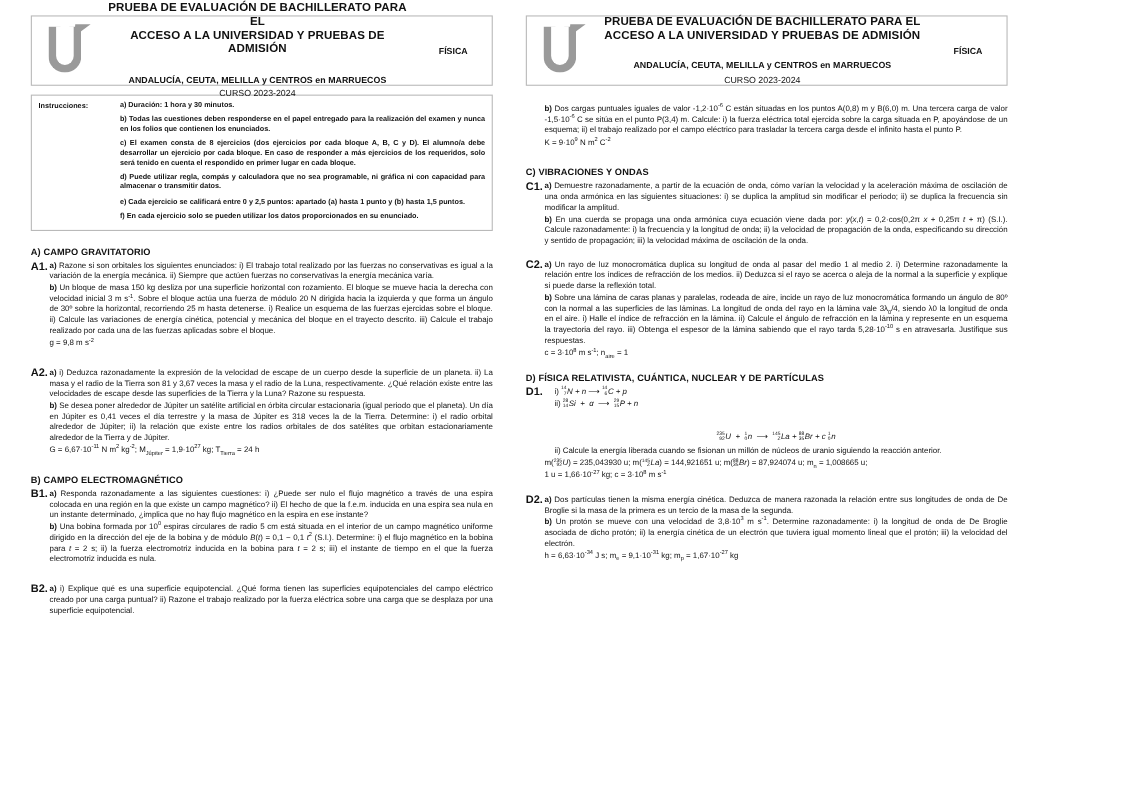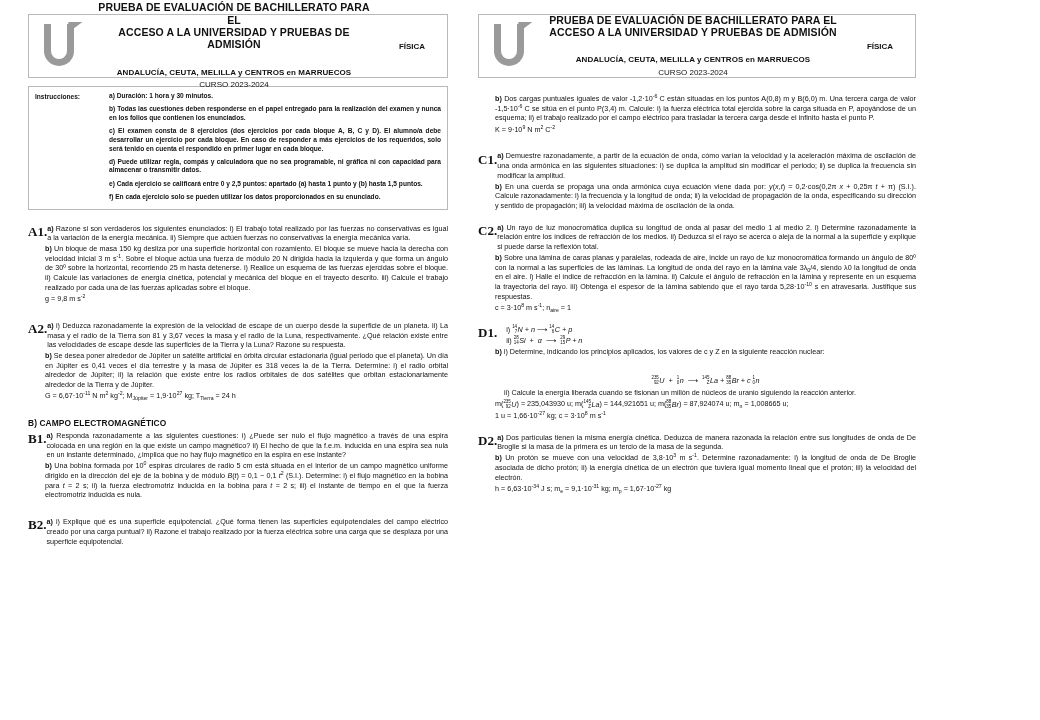--- a/index.html
+++ b/index.html
@@ -91,21 +91,21 @@
   .content{margin-top:14px;}
   .blk-title{
     font-size:8.4px;font-weight:bold;margin:0 0 3px 0;
     letter-spacing:.1px;
   }
   .spacer-lg{height:16px;}
   .spacer-md{height:11px;}
 
   .ex{display:flex;margin:0 0 0 0;}
   .ex-num{
-    flex:0 0 17px;font-size:13px;font-weight:bold;padding-top:.3px;font-family:Liberation Serif, serif;
+    flex:0 0 17px;font-size:10px;font-weight:bold;padding-top:.3px;
   }
   .ex-num.blank{visibility:hidden;}
   .ex-body{flex:1;}
   .para{
     font-size:7.2px;line-height:1.35;text-align:justify;
     margin:0 0 1px 0;
   }
   .para.nj{text-align:left;}
   .para b{font-weight:bold;}
   .para i{font-style:italic;}
@@ -152,25 +152,26 @@
           <p>b) Todas las cuestiones deben responderse en el papel entregado para la realización del examen y nunca en los folios que contienen los enunciados.</p>
           <p>c) El examen consta de 8 ejercicios (dos ejercicios por cada bloque A, B, C y D). El alumno/a debe desarrollar un ejercicio por cada bloque.  En caso de responder a más ejercicios de los requeridos, solo será tenido en cuenta el respondido en primer lugar en cada bloque.</p>
           <p>d) Puede utilizar regla, compás y calculadora que no sea programable, ni gráfica ni con capacidad para almacenar o transmitir datos.</p>
           <p>e) Cada ejercicio se calificará entre 0 y 2,5 puntos: apartado (a) hasta 1 punto y (b) hasta 1,5 puntos.</p>
           <p>f) En cada ejercicio solo se pueden utilizar los datos proporcionados en su enunciado.</p>
         </div>
       </div>
 
       <div class="content">
 
+        <div class="blk-title">A)  CAMPO GRAVITATORIO</div>
 
         <div class="ex">
           <div class="ex-num">A1.</div>
           <div class="ex-body">
-            <p class="para"><b>a)</b> <span>Razone si son verdaderos los siguientes enunciados: i) El trabajo total realizado por las fuerzas no conservativas es igual a la variación de la energía mecánica. ii) Siempre que actúen fuerzas no conservativas la energía mecánica varía.</span></p>
+            <p class="para"><b>a)</b> <span>Razone si son orbitales los siguientes enunciados: i) El trabajo total realizado por las fuerzas no conservativas es igual a la variación de la energía mecánica. ii) Siempre que actúen fuerzas no conservativas la energía mecánica varía.</span></p>
           </div>
         </div>
         <div class="ex">
           <div class="ex-num blank">&nbsp;</div>
           <div class="ex-body">
             <p class="para"><b>b)</b> <span>Un bloque de masa 150 kg desliza por una superficie horizontal con rozamiento. El bloque se mueve hacia la derecha con velocidad inicial 3 m s<sup>-1</sup>. Sobre el bloque actúa una fuerza de módulo 20 N dirigida hacia la izquierda y que forma un ángulo de 30º sobre la horizontal, recorriendo 25 m hasta detenerse. i) Realice un esquema de las fuerzas ejercidas sobre el bloque. ii) Calcule las variaciones de energía cinética, potencial y mecánica del bloque en el trayecto descrito. iii) Calcule el trabajo realizado por cada una de las fuerzas aplicadas sobre el bloque.</span></p>
             <p class="para data">g = 9,8 m s<sup>-2</sup></p>
           </div>
         </div>
 
@@ -244,20 +245,21 @@
         <div class="ex">
           <div class="ex-num blank">&nbsp;</div>
           <div class="ex-body">
             <p class="para"><b>b)</b> <span>Dos cargas puntuales iguales de valor -1,2·10<sup>-6</sup> C están situadas en los puntos A(0,8) m y B(6,0) m. Una tercera carga de valor -1,5·10<sup>-6</sup> C se sitúa en el punto P(3,4) m. Calcule: i)  la fuerza eléctrica total ejercida sobre la carga situada en P, apoyándose de un esquema; ii) el trabajo realizado por el campo eléctrico para trasladar la tercera carga desde el infinito hasta el punto P.</span></p>
             <p class="para data">K = 9·10<sup>9</sup> N m<sup>2</sup> C<sup>-2</sup></p>
           </div>
         </div>
 
         <div class="spacer-lg"></div>
 
+        <div class="blk-title">C)  VIBRACIONES Y ONDAS</div>
 
         <div class="ex">
           <div class="ex-num">C1.</div>
           <div class="ex-body">
             <p class="para"><b>a)</b> <span>Demuestre razonadamente, a partir de la ecuación de onda, cómo varían la velocidad y la aceleración máxima de oscilación de una onda armónica en las siguientes situaciones: i) se duplica la amplitud sin modificar el periodo; ii) se duplica la frecuencia sin modificar la amplitud.</span></p>
           </div>
         </div>
         <div class="ex">
           <div class="ex-num blank">&nbsp;</div>
           <div class="ex-body">
@@ -276,32 +278,32 @@
         <div class="ex">
           <div class="ex-num blank">&nbsp;</div>
           <div class="ex-body">
             <p class="para"><b>b)</b> <span>Sobre una lámina de caras planas y paralelas, rodeada de aire, incide un rayo de luz monocromática formando un ángulo de 80º con la normal a las superficies de las láminas. La longitud de onda del rayo en la lámina vale 3λ<sub>0</sub>/4, siendo λ0 la longitud de onda en el aire. i) Halle el índice de refracción en la lámina. ii) Calcule el ángulo de refracción en la lámina y represente en un esquema la trayectoria del rayo. iii) Obtenga el espesor de la lámina sabiendo que el rayo tarda 5,28·10<sup>-10</sup> s en atravesarla. Justifique sus respuestas.</span></p>
             <p class="para data">c = 3·10<sup>8</sup> m s<sup>-1</sup>; n<sub>aire</sub> = 1</p>
           </div>
         </div>
 
         <div class="spacer-md"></div>
 
+        <div class="blk-title">D)  FÍSICA RELATIVISTA, CUÁNTICA, NUCLEAR Y DE PARTÍCULAS</div>
 
         <div class="ex">
           <div class="ex-num">D1.</div>
           <div class="ex-body">
             <p class="para nj indent">i)&nbsp;<span class="nuc"><span class="ms"><span>14</span><span>7</span></span>N + n <span class="arrow">⟶</span> <span class="ms"><span>14</span><span>6</span></span>C + p</span></p>
             <p class="para nj indent">ii)&nbsp;<span class="nuc"><span class="ms"><span>28</span><span>14</span></span>Si&nbsp; + &nbsp;α&nbsp; <span class="arrow">⟶</span> &nbsp;<span class="ms"><span>29</span><span>15</span></span>P + n</span></p>
           </div>
         </div>
         <div class="ex">
           <div class="ex-num blank">&nbsp;</div>
           <div class="ex-body">
-            <p class="para"><b>b)</b> <span>i) Determine, indicando los principios aplicados, los valores de c y Z en la siguiente reacción nuclear:</span></p>
             <p class="para center"><span class="nuc"><span class="ms"><span>235</span><span>92</span></span>U&nbsp; + &nbsp;<span class="ms"><span>1</span><span>0</span></span>n&nbsp; <span class="arrow">⟶</span>&nbsp; <span class="ms"><span>145</span><span>Z</span></span>La + <span class="ms"><span>88</span><span>35</span></span>Br + c <span class="ms"><span>1</span><span>0</span></span>n</span></p>
             <p class="para indent">ii) Calcule la energía liberada cuando se fisionan un millón de núcleos de uranio siguiendo la reacción anterior.</p>
             <p class="para data">m(<span class="nuc"><span class="ms"><span>235</span><span>92</span></span>U</span>) = 235,043930 u; m(<span class="nuc"><span class="ms"><span>145</span><span>Z</span></span>La</span>) = 144,921651 u; m(<span class="nuc"><span class="ms"><span>88</span><span>35</span></span>Br</span>) = 87,924074 u; m<sub>n</sub> = 1,008665 u;</p>
             <p class="para data">1 u = 1,66·10<sup>-27</sup> kg; c = 3·10<sup>8</sup> m s<sup>-1</sup></p>
           </div>
         </div>
 
         <div class="spacer-md"></div>
 
         <div class="ex">

